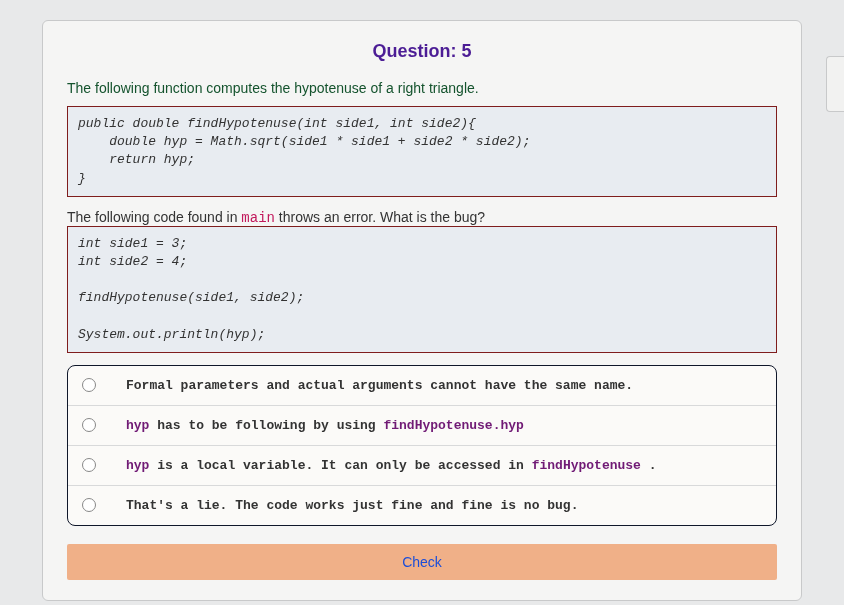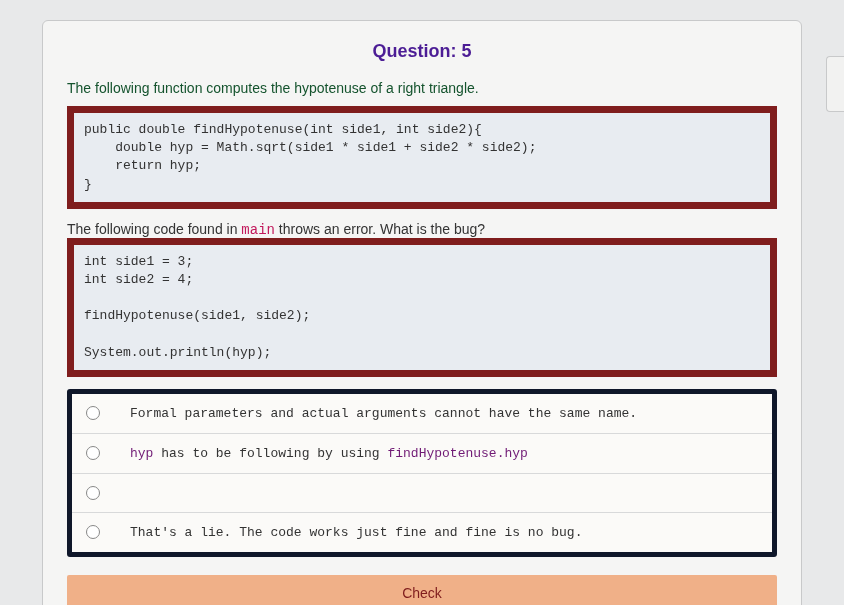--- a/index.html
+++ b/index.html
@@ -29,38 +29,40 @@
       color: #4c1d95;
       margin-bottom: 18px;
     }
     .question-desc {
       font-size: 14px;
       color: #14532d;
       margin-bottom: 10px;
     }
     .code-block {
       background: #e8ecf1;
-      border: 7px solid #7f1d1d;
+      border: 1px solid #7f1d1d;
       padding: 8px 10px;
       font-family: "Courier New", monospace;
       font-size: 13px;
       color: #333;
       white-space: pre;
       margin-bottom: 12px;
       line-height: 1.4;
+      font-style: italic;
     }
     .question-sub {
       font-size: 14px;
       color: #333;
     }
     .options {
-      border: 5px solid #0f172a;
-      border-radius: 3px;
+      border: 1px solid #0f172a;
+      border-radius: 8px;
       background: #fbfaf8;
       margin-bottom: 18px;
+      font-weight: bold;
     }
     .option-row {
       display: flex;
       align-items: center;
       padding: 12px 14px;
       border-bottom: 1px solid #d8d9da;
       font-family: "Courier New", monospace;
       font-size: 13px;
       color: #333;
       cursor: pointer;
@@ -76,21 +78,21 @@
       margin-right: 30px;
       flex-shrink: 0;
       background: #fff;
     }
     .option-text .mono-pink {
       color: #701a75;
     }
     .check-button {
       width: 100%;
       background: #f0b088;
-      color: #7f1d1d;
+      color: #1d4ed8;
       text-align: center;
       padding: 10px 0;
       font-size: 14px;
       border: none;
       border-radius: 2px;
       cursor: pointer;
       font-weight: 500;
     }
     .side-box {
       position: absolute;
@@ -130,20 +132,23 @@
       <div class="option-text">Formal parameters and actual arguments cannot have the same name.</div>
     </div>
     <div class="option-row">
       <div class="radio"></div>
       <div class="option-text">
         <span class="mono-pink">hyp</span><span> has to be following by using </span><span class="mono-pink">findHypotenuse.hyp</span>
       </div>
     </div>
     <div class="option-row">
       <div class="radio"></div>
+      <div class="option-text">
+        <span class="mono-pink">hyp</span><span> is a local variable. It can only be accessed in </span><span class="mono-pink">findHypotenuse</span><span> .</span>
+      </div>
     </div>
     <div class="option-row">
       <div class="radio"></div>
       <div class="option-text">That's a lie. The code works just fine and fine is no bug.</div>
     </div>
   </div>
 
   <button class="check-button">Check</button>
 </div>
 

